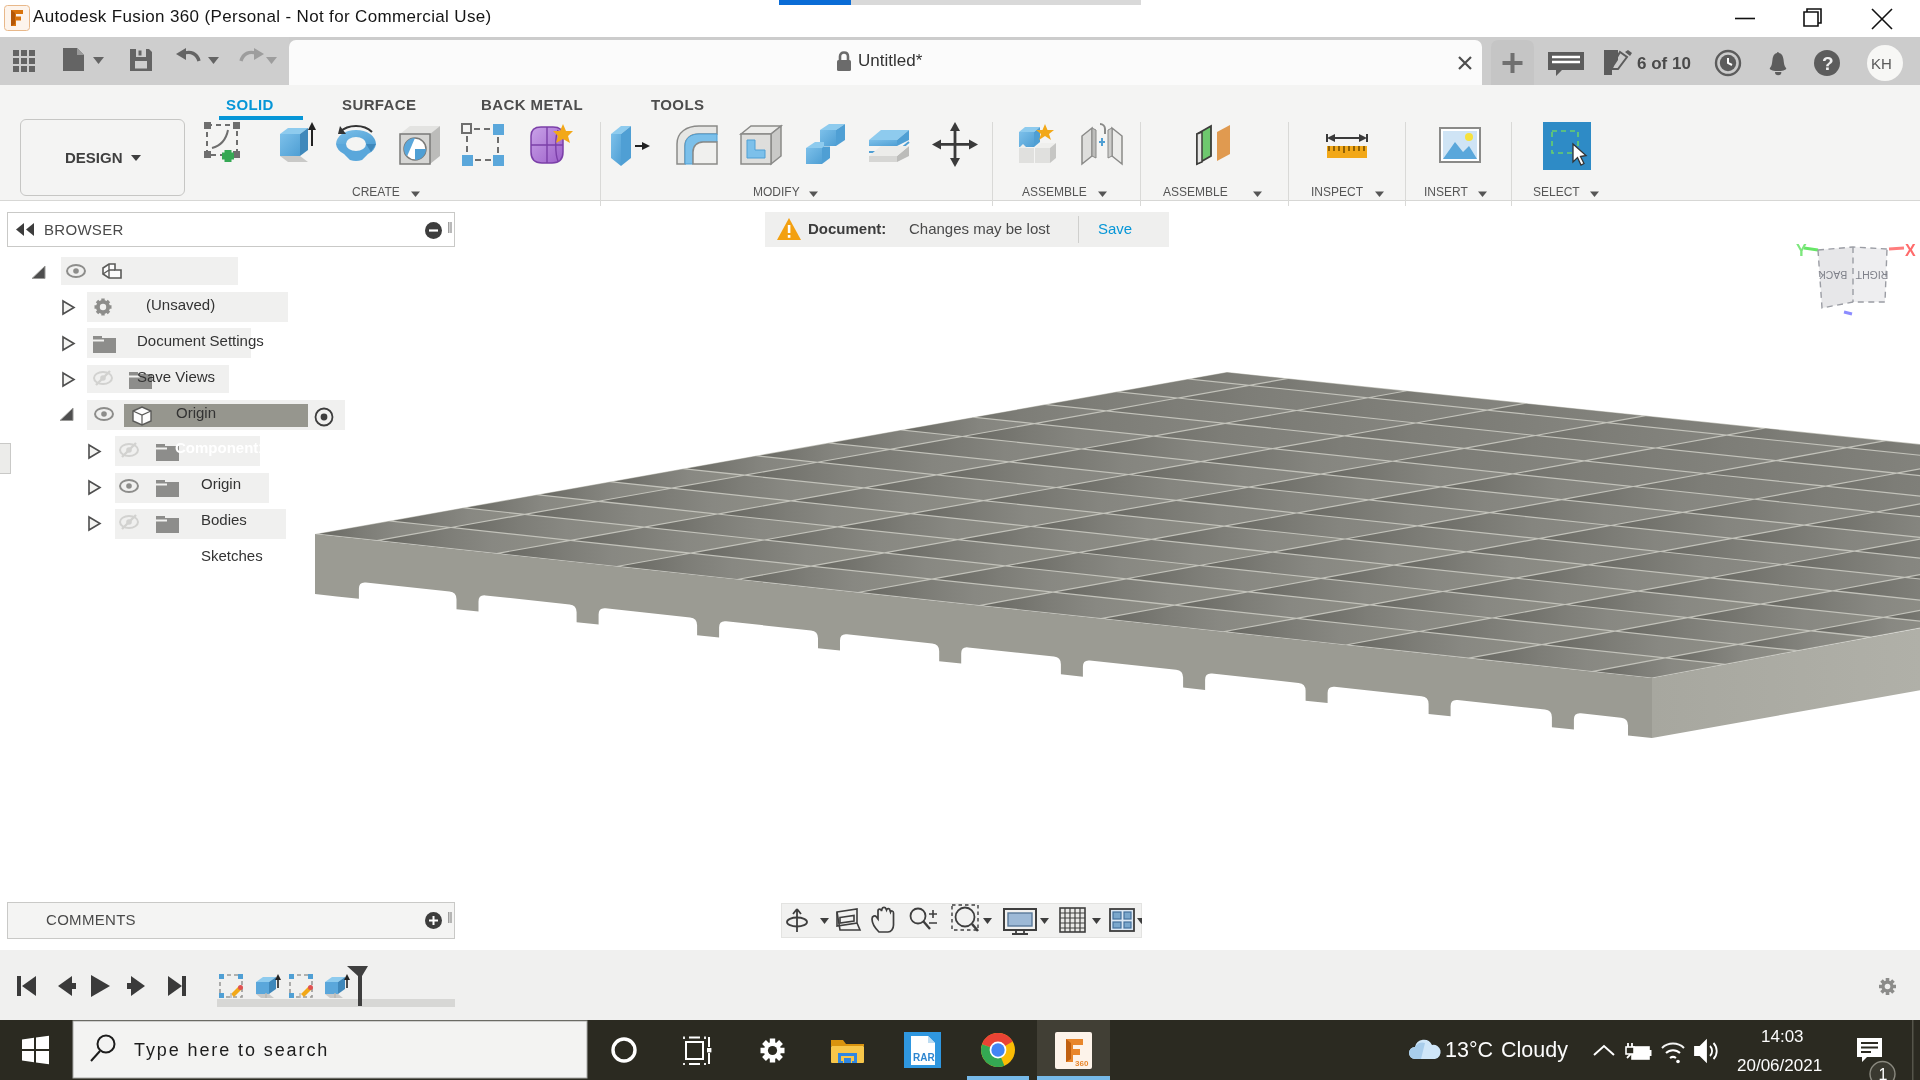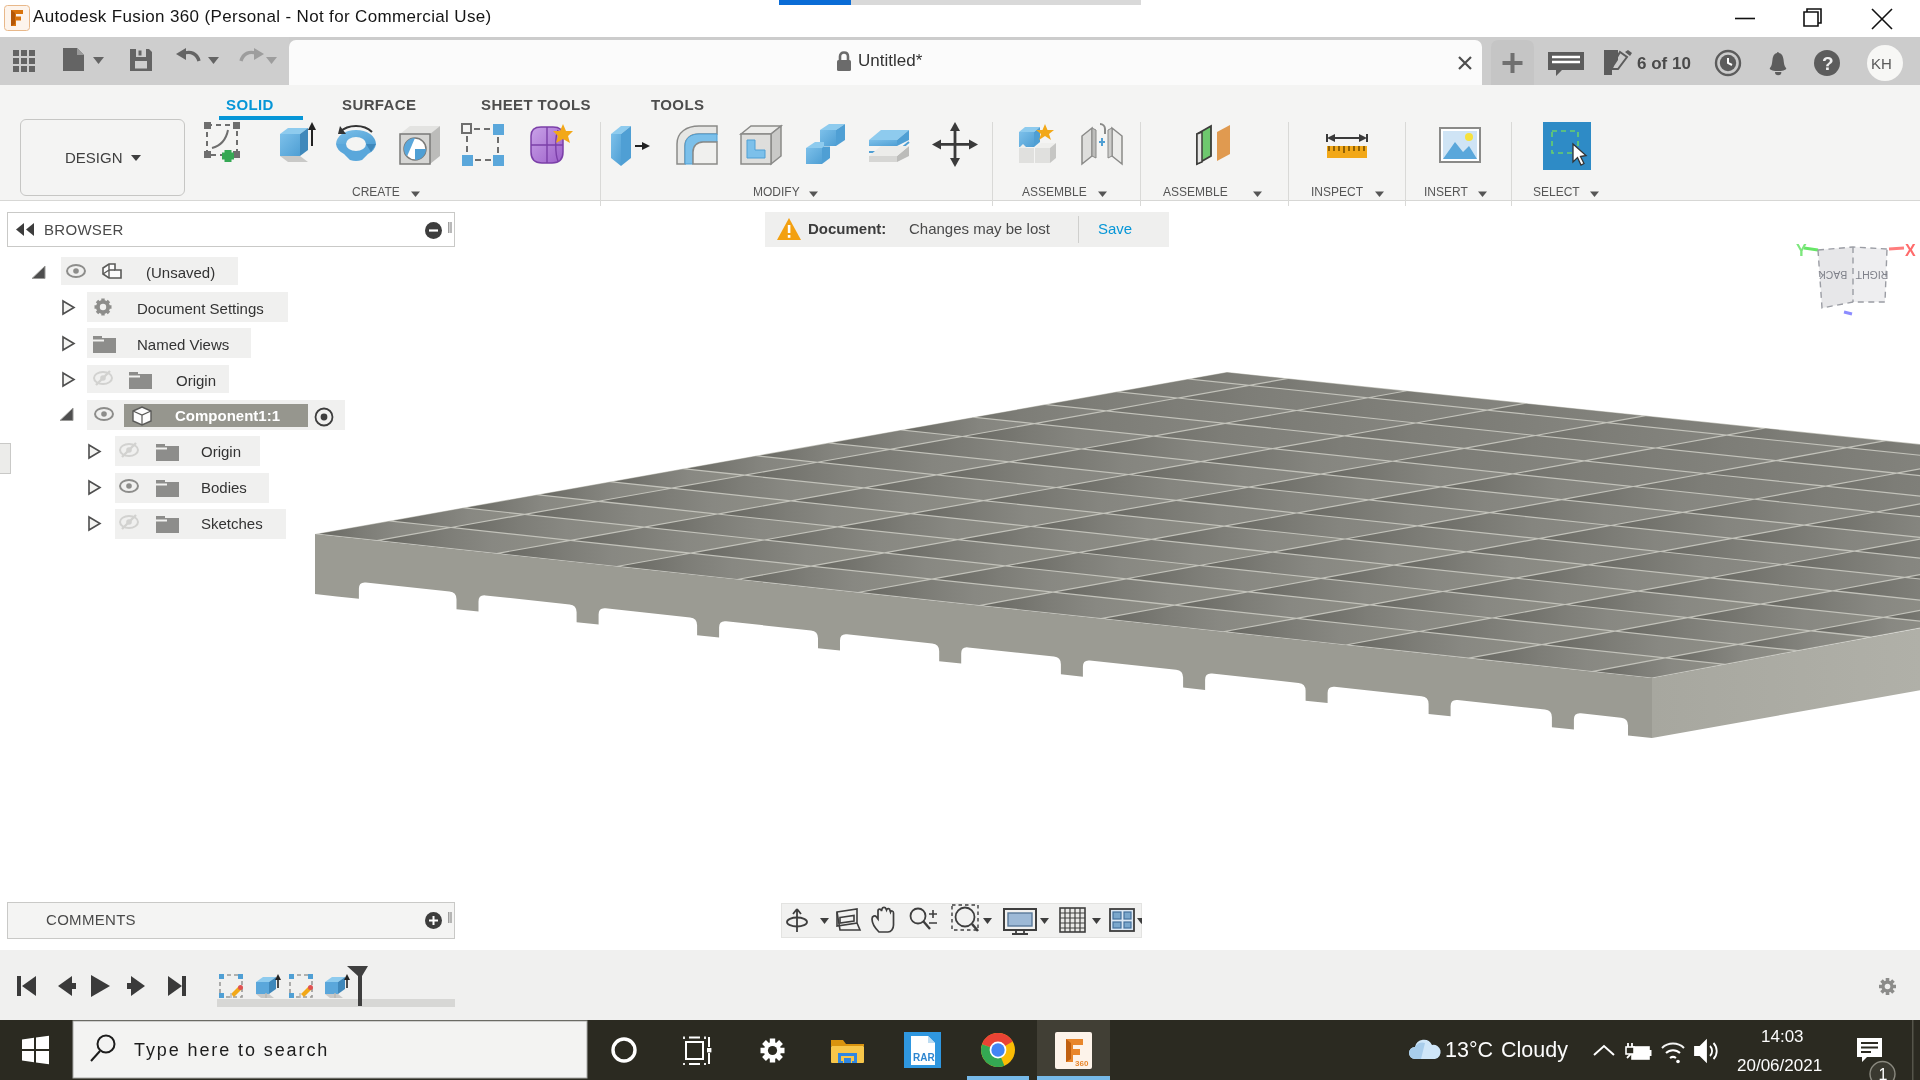--- a/index.html
+++ b/index.html
@@ -10,21 +10,21 @@
 #titlebar .txt { position:absolute; left:33px; top:7px; font-size:17px; letter-spacing:0.35px; color:#151515; }
 #qatrow { left:0; top:37px; width:1920px; height:48px; background:#cccccc; }
 #qat { left:0; top:37px; width:289px; height:48px; background:#cecece; }
 #tab { left:289px; top:40px; width:1193px; height:45px; background:#fbfbfb; border-radius:7px 7px 0 0; }
 #plustab { left:1491px; top:40px; width:43px; height:45px; background:#c5c5c5; border-radius:7px 7px 0 0; }
 #ribbon { left:0; top:85px; width:1920px; height:116px; background:#f4f4f3; border-bottom:1px solid #d7d7d5; }
 .rtab { position:absolute; top:11px; font-size:15px; color:#4d4d4d; letter-spacing:0.4px;font-weight:bold; }
 #viewport { left:0; top:202px; width:1920px; height:748px; background:#fff; }
 #timelinebar { left:0; top:950px; width:1920px; height:70px; background:#f0f0ef; }
 #taskbar { left:0; top:1020px; width:1920px; height:60px; background:#2b2a21; }
-.tree-txt { position:absolute; font-size:15px; color:#333; }
+.tree-txt { position:absolute; font-size:15px; color:#333;margin-top:32px; }
 .lbl { position:absolute; font-size:12px; color:#555; }
 </style>
 </head>
 <body>
 
 <div class="abs" id="viewport"></div>
 <svg class="abs" style="left:0;top:0" width="1920" height="1080" viewBox="0 0 1920 1080">
 <defs>
 <linearGradient id="gn" x1="0" y1="0" x2="1" y2="0">
  <stop offset="0" stop-color="#686862"></stop>
@@ -287,25 +287,25 @@
  </g>
  <circle cx="287" cy="19" r="13" fill="#5c5c5c"></circle>
  <text x="282" y="26" font-size="19" font-weight="bold" fill="#efefef">?</text>
  <circle cx="345" cy="19" r="18" fill="#f7f7f5"></circle>
  <text x="331" y="25" font-size="15" fill="#5a5a5a">KH</text>
 </svg>
 
 <div class="abs" id="ribbon"></div>
 <div class="rtab abs" style="left:226px;top:96px;color:#0696d7">SOLID</div>
 <div class="rtab abs" style="left:342px;top:96px">SURFACE</div>
-<div class="rtab abs" style="left:481px;top:96px">SHEET TOOLS</div>
+<div class="rtab abs" style="left:481px;top:96px">BACK METAL</div>
 <div class="rtab abs" style="left:651px;top:96px">TOOLS</div>
 <div class="abs" style="left:219px;top:116px;width:84px;height:4px;background:#0696d7"></div>
 <div class="abs" style="left:20px;top:119px;width:165px;height:77px;border:1px solid #c6c6c4;border-radius:6px">
-  <div style="position:absolute;left:44px;top:29px;font-size:15px;font-weight:normal;color:#3f3f3f">DESIGN</div>
+  <div style="position:absolute;left:44px;top:29px;font-size:15px;font-weight:bold;color:#3f3f3f">DESIGN</div>
   <svg style="position:absolute;left:108px;top:33px" width="14" height="10" viewBox="0 0 14 10">
       <polygon points="2,2 12,2 7,8" fill="#3f3f3f"></polygon>
     </svg>
 </div>
 <svg class="abs" style="left:0;top:85px" width="1920" height="116" viewBox="0 0 1920 116">
 <defs>
  <linearGradient id="bl" x1="0" y1="0" x2="1" y2="1">
   <stop offset="0" stop-color="#7cc0ea"></stop>
         <stop offset="1" stop-color="#4f9fd4"></stop>
  </linearGradient>
@@ -597,21 +597,21 @@
 <use href="#eye" x="119" y="229"></use>
 <use href="#folder" x="155" y="228"></use>
 
 <rect x="115" y="259" width="171" height="30" fill="#f0f0ef"></rect>
 <use href="#tri-o" x="87" y="266"></use>
 <use href="#eyeoff" x="119" y="265"></use>
 <use href="#folder" x="155" y="264"></use>
 </svg>
 <div class="tree-txt" style="left:146px;top:264px">(Unsaved)</div>
 <div class="tree-txt" style="left:137px;top:300px">Document Settings</div>
-<div class="tree-txt" style="left:137px;top:336px">Named Views</div>
+<div class="tree-txt" style="left:137px;top:336px">Save Views</div>
 <div class="tree-txt" style="left:176px;top:372px">Origin</div>
 <div class="tree-txt" style="left:175px;top:407px;color:#fff;font-weight:bold">Component1:1</div>
 <div class="tree-txt" style="left:201px;top:443px">Origin</div>
 <div class="tree-txt" style="left:201px;top:479px">Bodies</div>
 <div class="tree-txt" style="left:201px;top:515px">Sketches</div>
 
 <div class="abs" style="left:781px;top:903px;width:361px;height:35px;background:#f1f1f0;border:1px solid #e3e3e1"></div>
 <svg class="abs" style="left:780px;top:903px" width="362" height="35" viewBox="0 0 362 35">
 <g stroke="#3e3e3e" fill="none" stroke-width="1.8">
 

